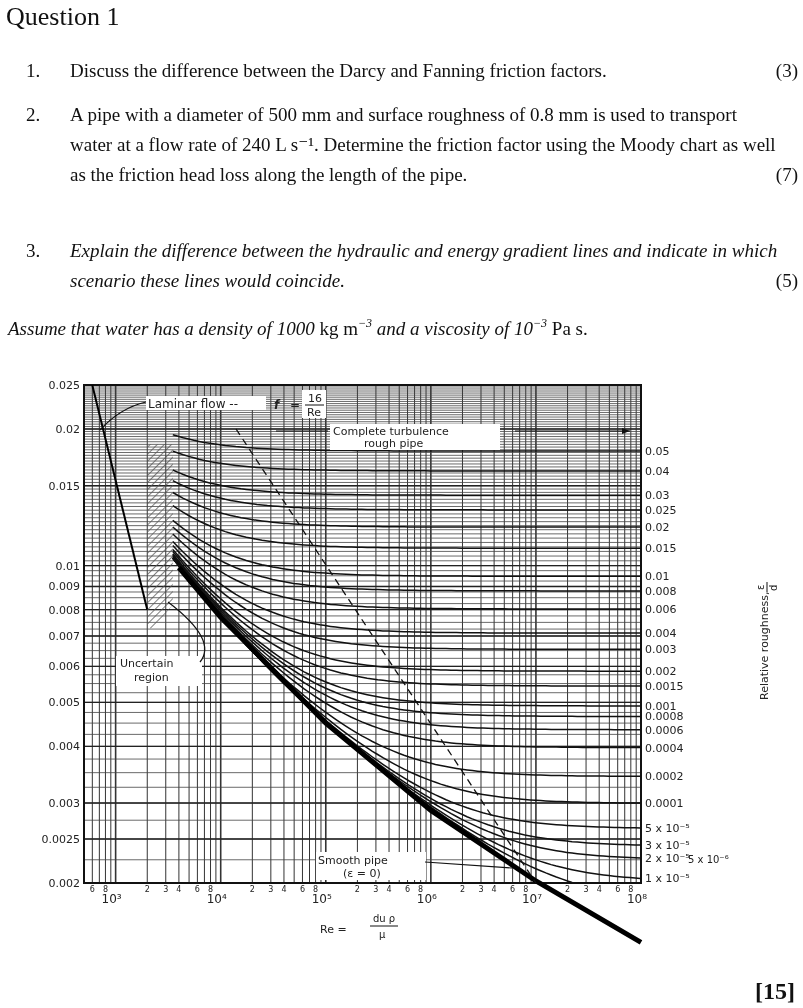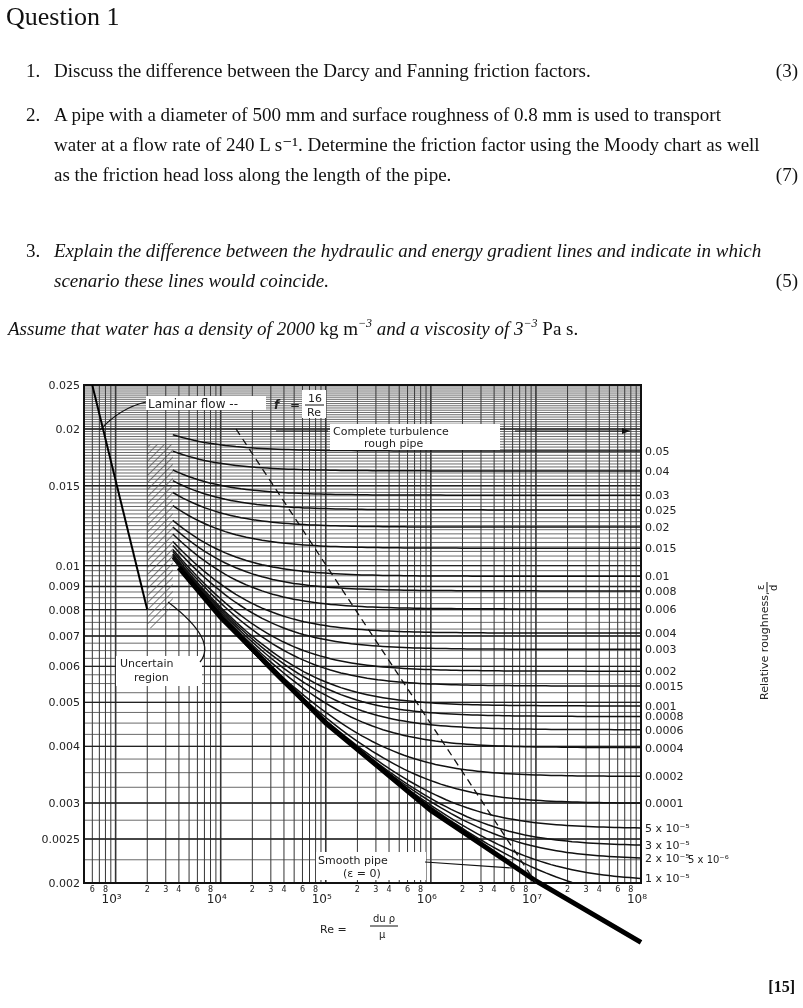--- a/index.html
+++ b/index.html
@@ -1,25 +1,25 @@
 <!DOCTYPE html>
 <html><head>
 <meta charset="utf-8">
 <style>
   html, body { margin: 0; padding: 0; background: #ffffff; }
   body { width: 803px; height: 1008px; position: relative; overflow: hidden; color: #111; font-family: "DejaVu Serif", "Liberation Serif", serif; }
   .title { position: absolute; left: 6px; top: 2px; font-size: 26px; font-family: "Liberation Serif", "DejaVu Serif", serif; }
   .q { position: absolute; left: 26px; font-size: 19px; line-height: 30px; font-family: "Liberation Serif", "DejaVu Serif", serif; width: 772px; }
   .q .num { position: absolute; left: 0; }
-  .q .body { margin-left: 28px; display: block; }
+  .q .body { margin-left: 44px; display: block; }
   .q .marks { position: absolute; right: 0; bottom: 0; }
   .assume { position: absolute; left: 8px; top: 318px; font-size: 19px; font-style: italic; font-family: "Liberation Serif", "DejaVu Serif", serif; }
   .assume .up { font-style: normal; text-align: center; }
   sup { font-size: 12px; vertical-align: 8px; line-height: 0; }
-  .total { position: absolute; right: 8px; top: 978px; font-size: 16px; font-family: "Liberation Serif", "DejaVu Serif", serif; font-weight: bold; }
+  .total { position: absolute; right: 8px; top: 978px; font-size: 24px; font-family: "Liberation Serif", "DejaVu Serif", serif; font-weight: bold; }
   svg { position: absolute; left: 0; top: 0; }
   svg text { font-family: "DejaVu Sans", "Liberation Sans", sans-serif; fill: #222; }
 </style>
 </head>
 <body>
 
 <div class="title">Question 1</div>
 
 <div class="q" style="top:56px;">
   <span class="num">1.</span>
@@ -32,21 +32,21 @@
   <span class="body" style="width:712px;">A pipe with a diameter of 500 mm and surface roughness of 0.8 mm is used to transport water at a flow rate of 240 L s⁻¹. Determine the friction factor using the Moody chart as well as the friction head loss along the length of the pipe.</span>
   <span class="marks">(7)</span>
 </div>
 
 <div class="q" style="top:236px;">
   <span class="num">3.</span>
   <span class="body" style="width:712px;font-style:italic;">Explain the difference between the hydraulic and energy gradient lines and indicate in which scenario these lines would coincide.</span>
   <span class="marks">(5)</span>
 </div>
 
-<div class="assume"><span>Assume that water has a density of 2000 </span><span class="up">kg m</span><sup>−3</sup><span> and a viscosity of 3</span><sup>−3</sup><span class="up"> Pa s.</span></div>
+<div class="assume"><span>Assume that water has a density of 1000 </span><span class="up">kg m</span><sup>−3</sup><span> and a viscosity of 10</span><sup>−3</sup><span class="up"> Pa s.</span></div>
 
 <svg id="chart" width="803" height="1008">
     <g>
       <line x1="84" y1="385" x2="84" y2="883" stroke="#333" stroke-width="1"></line>
       <line x1="92.31988388758451" y1="385" x2="92.31988388758451" y2="883" stroke="#333" stroke-width="1"></line>
       <line x1="99.35424548424645" y1="385" x2="99.35424548424645" y2="883" stroke="#333" stroke-width="1"></line>
       <line x1="105.44768666322352" y1="385" x2="105.44768666322352" y2="883" stroke="#333" stroke-width="1"></line>
       <line x1="110.82248269842734" y1="385" x2="110.82248269842734" y2="883" stroke="#333" stroke-width="1"></line>
       <line x1="115.6304015864818" y1="385" x2="115.6304015864818" y2="883" stroke="#333" stroke-width="1.6"></line>
       <line x1="147.2608031729636" y1="385" x2="147.2608031729636" y2="883" stroke="#333" stroke-width="1"></line>

